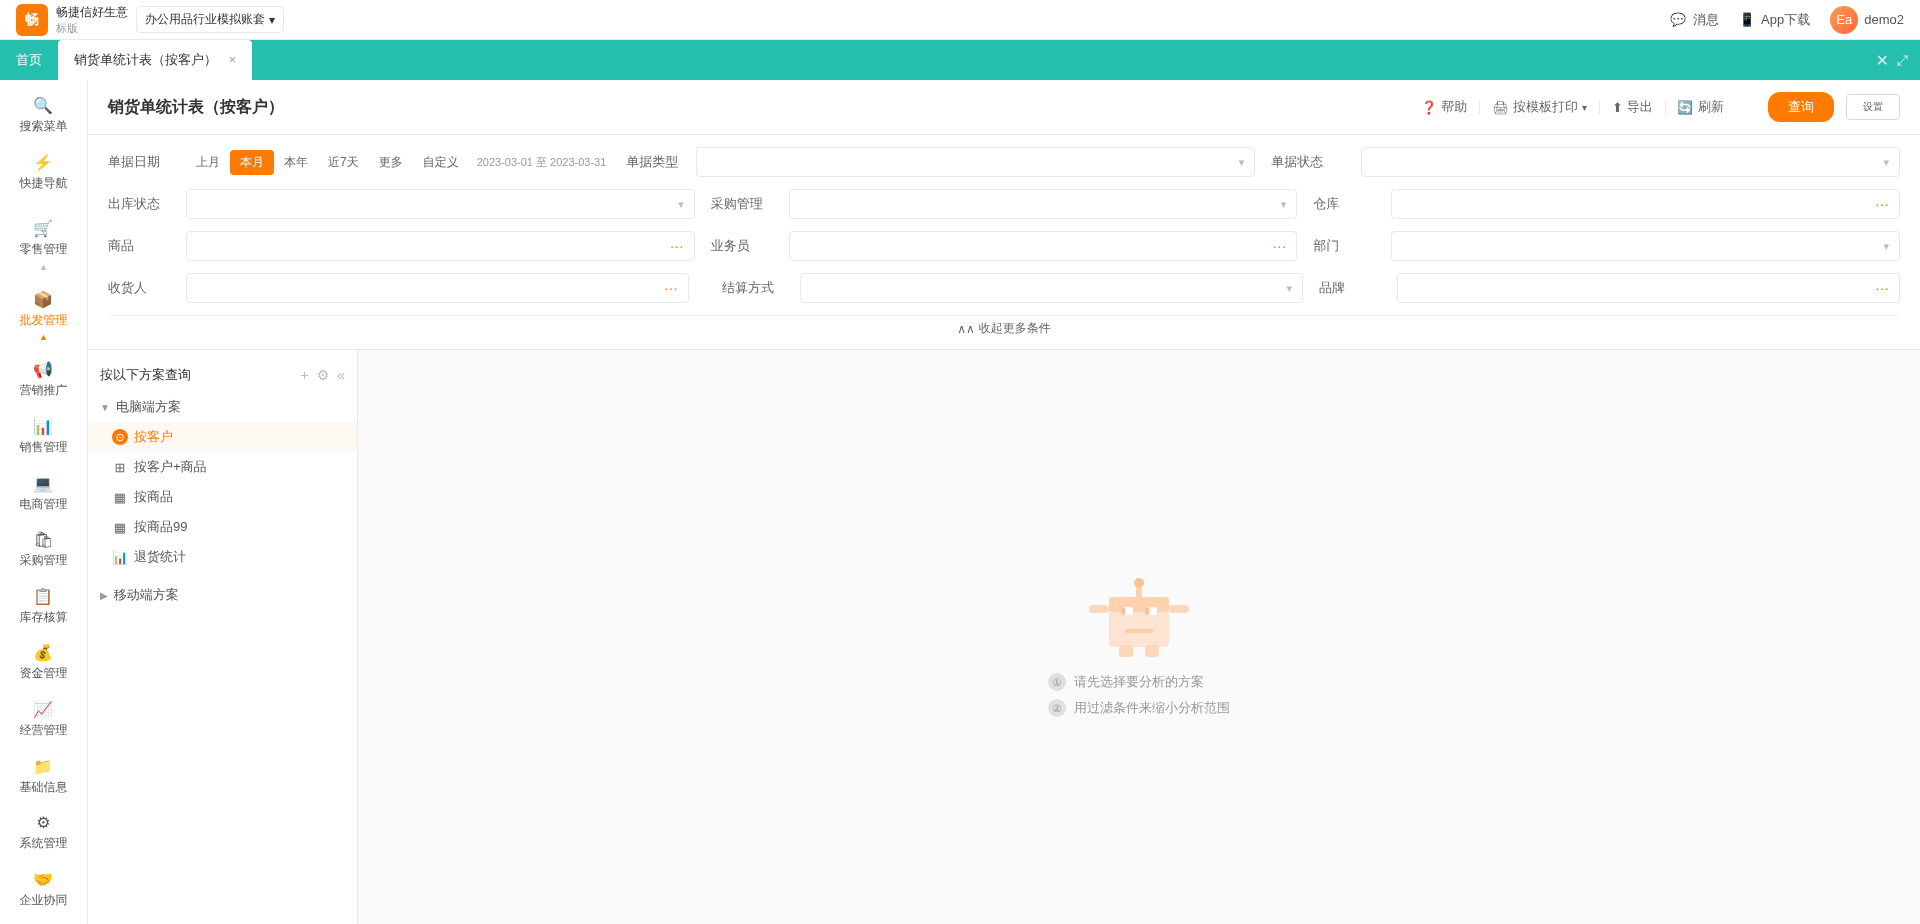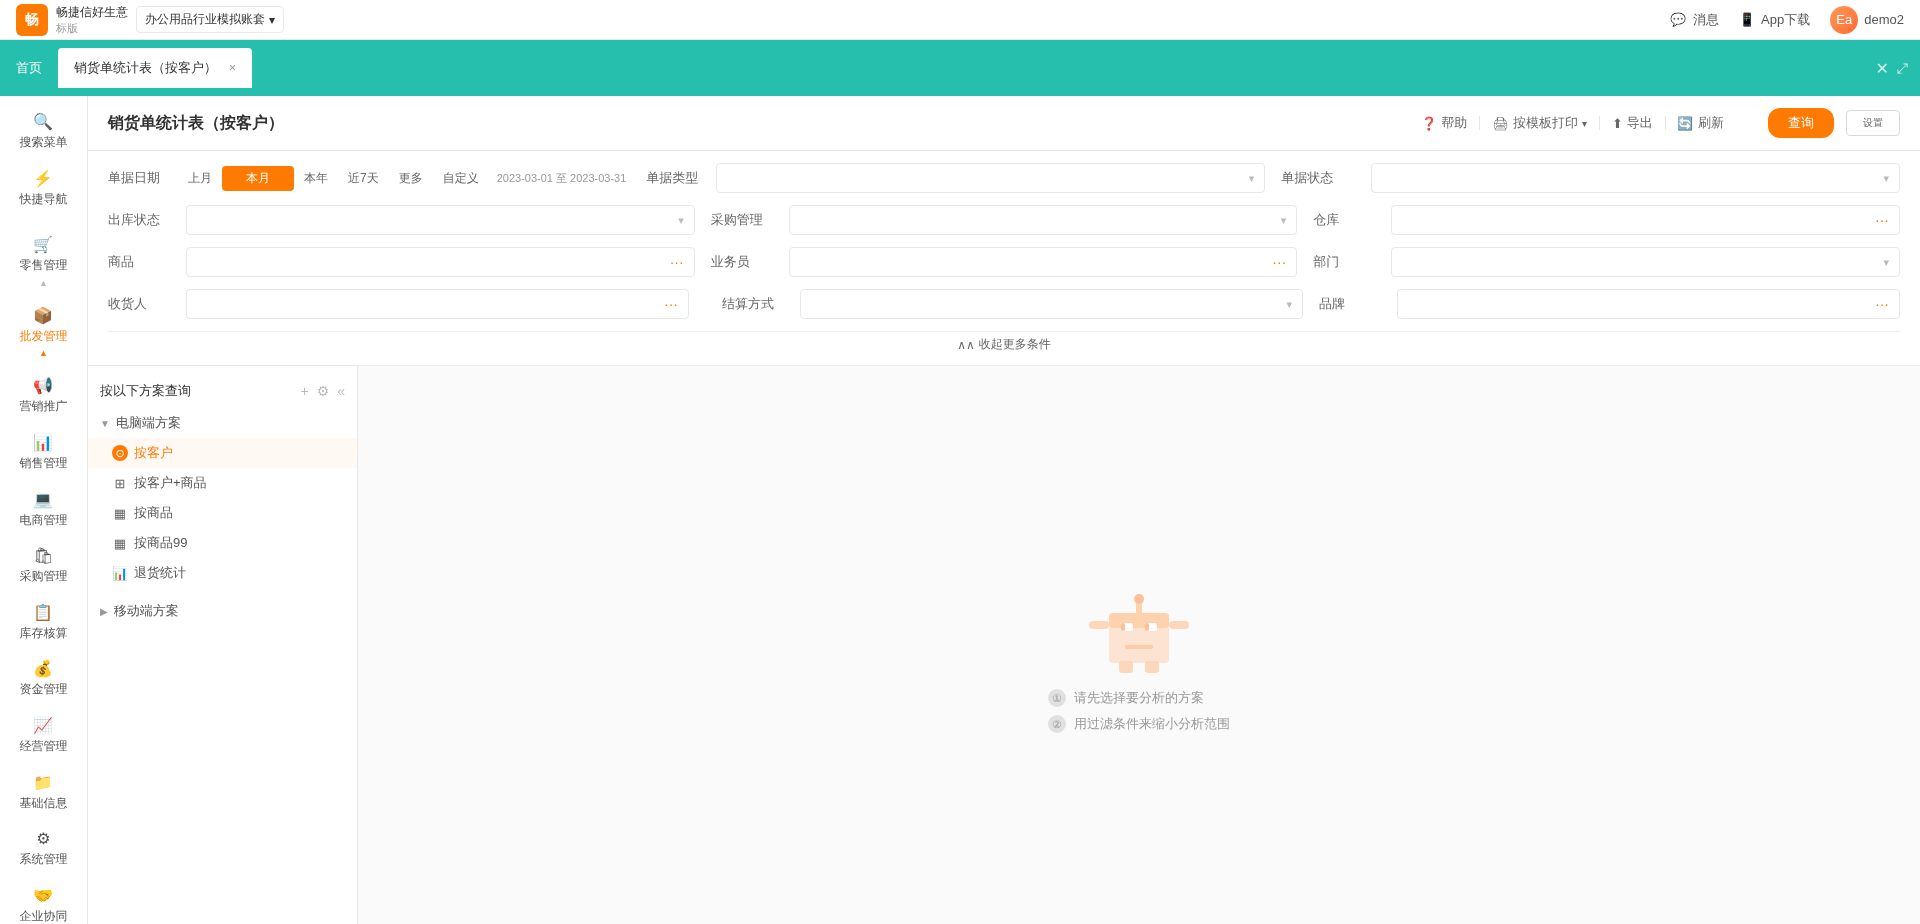--- a/index.html
+++ b/index.html
@@ -8,21 +8,21 @@
     
     .topbar { height: 40px; background: #fff; display: flex; align-items: center; justify-content: space-between; padding: 0 16px; border-bottom: 1px solid #e8e8e8; }
     .topbar-left { display: flex; align-items: center; gap: 8px; }
     .logo { width: 32px; height: 32px; background: #ff7a00; border-radius: 6px; display: flex; align-items: center; justify-content: center; color: #fff; font-size: 14px; font-weight: bold; }
     .dropdown-btn { font-size: 12px; color: #333; display: flex; align-items: center; gap: 4px; cursor: pointer; padding: 4px 8px; border: 1px solid #e8e8e8; border-radius: 4px; }
     .topbar-right { display: flex; align-items: center; gap: 20px; }
     .topbar-action { display: flex; align-items: center; gap: 6px; cursor: pointer; color: #555; font-size: 13px; }
     .avatar { width: 28px; height: 28px; border-radius: 50%; background: linear-gradient(135deg, #ff9a56, #ff6b35); display: flex; align-items: center; justify-content: center; color: #fff; font-size: 13px; }
 
     
-    .tabbar { height: 56px; background: #26bfad; display: flex; align-items: center; padding: 0 0; }
+    .tabbar { height: 40px; background: #26bfad; display: flex; align-items: center; padding: 0 0; }
     .tab { height: 40px; display: flex; align-items: center; padding: 0 16px; cursor: pointer; color: rgba(255,255,255,0.85); font-size: 13px; gap: 8px; }
     .tab.home { color: #fff; }
     .tab.active { background: #fff; color: #333; border-radius: 4px 4px 0 0; }
     .tab-close { color: #999; font-size: 12px; cursor: pointer; margin-left: 4px; }
 
     
     .main-layout { display: flex; height: calc(924px - 80px); }
 
     
     .sidebar { width: 88px; background: #fff; border-right: 1px solid #e8e8e8; display: flex; flex-direction: column; align-items: center; padding-top: 8px; gap: 2px; overflow-y: auto; flex-shrink: 0; }
@@ -47,21 +47,21 @@
 
     
     .filter-panel { background: #fff; padding: 12px 20px 4px 20px; border-bottom: 1px solid #e8e8e8; }
     .filter-row { display: flex; align-items: center; margin-bottom: 12px; gap: 0; }
     .filter-item { display: flex; align-items: center; flex: 1; min-width: 0; }
     .filter-label { color: #666; font-size: 13px; white-space: nowrap; min-width: 70px; }
     .filter-control { flex: 1; border: 1px solid #e8e8e8; border-radius: 4px; padding: 5px 10px; font-size: 13px; color: #333; display: flex; align-items: center; justify-content: space-between; min-height: 30px; cursor: pointer; background: #fff; }
     .filter-control .chevron { color: #bbb; font-size: 11px; }
     .date-filter { display: flex; align-items: center; gap: 0; }
     .date-btn { padding: 4px 10px; font-size: 12px; cursor: pointer; border: none; background: none; color: #666; }
-    .date-btn.active { background: #ff7a00; color: #fff; border-radius: 4px; padding: 4px 24px; }
+    .date-btn.active { background: #ff7a00; color: #fff; border-radius: 4px; padding: 4px 10px; }
     .date-range { font-size: 11px; color: #999; margin-left: 8px; }
     .dots { color: #ff7a00; font-size: 14px; }
 
     
     .body-content { display: flex; flex: 1; overflow: hidden; }
     .left-panel { width: 270px; background: #fff; border-right: 1px solid #e8e8e8; padding: 8px 0; overflow-y: auto; flex-shrink: 0; }
     .left-panel-header { display: flex; align-items: center; justify-content: space-between; padding: 8px 12px; font-size: 13px; color: #333; }
     .left-panel-title { font-weight: 500; }
     .left-panel-icons { display: flex; gap: 8px; }
     .left-panel-icon { color: #bbb; cursor: pointer; font-size: 14px; }
@@ -232,21 +232,21 @@
         </div>
         <div style="width: 20px;"></div>
         <button class="query-btn">查询</button>
         <button class="settings-btn">设置</button>
       </div>
     </div>
 
     <div class="filter-panel">
 
       <div class="filter-row">
-        <div class="filter-item" style="flex: 0 0 auto; margin-right: 20px;">
+        <div class="filter-item" style="flex: 0 0 auto; gap: 8px; margin-right: 20px;">
           <span class="filter-label">单据日期</span>
           <div class="date-filter">
             <button class="date-btn">上月</button>
             <button class="date-btn active">本月</button>
             <button class="date-btn">本年</button>
             <button class="date-btn">近7天</button>
             <button class="date-btn">更多</button>
             <button class="date-btn">自定义</button>
             <span class="date-range">2023-03-01 至 2023-03-31</span>
           </div>

